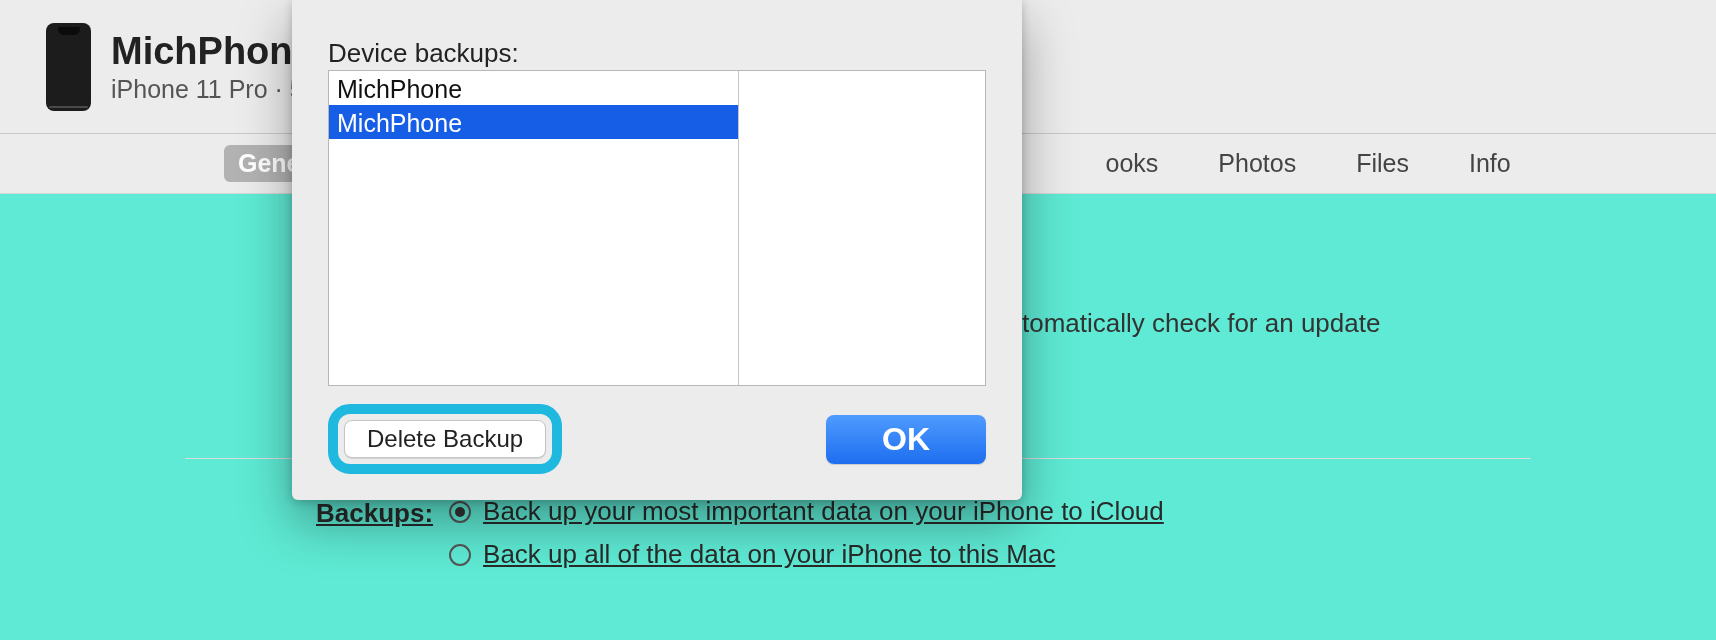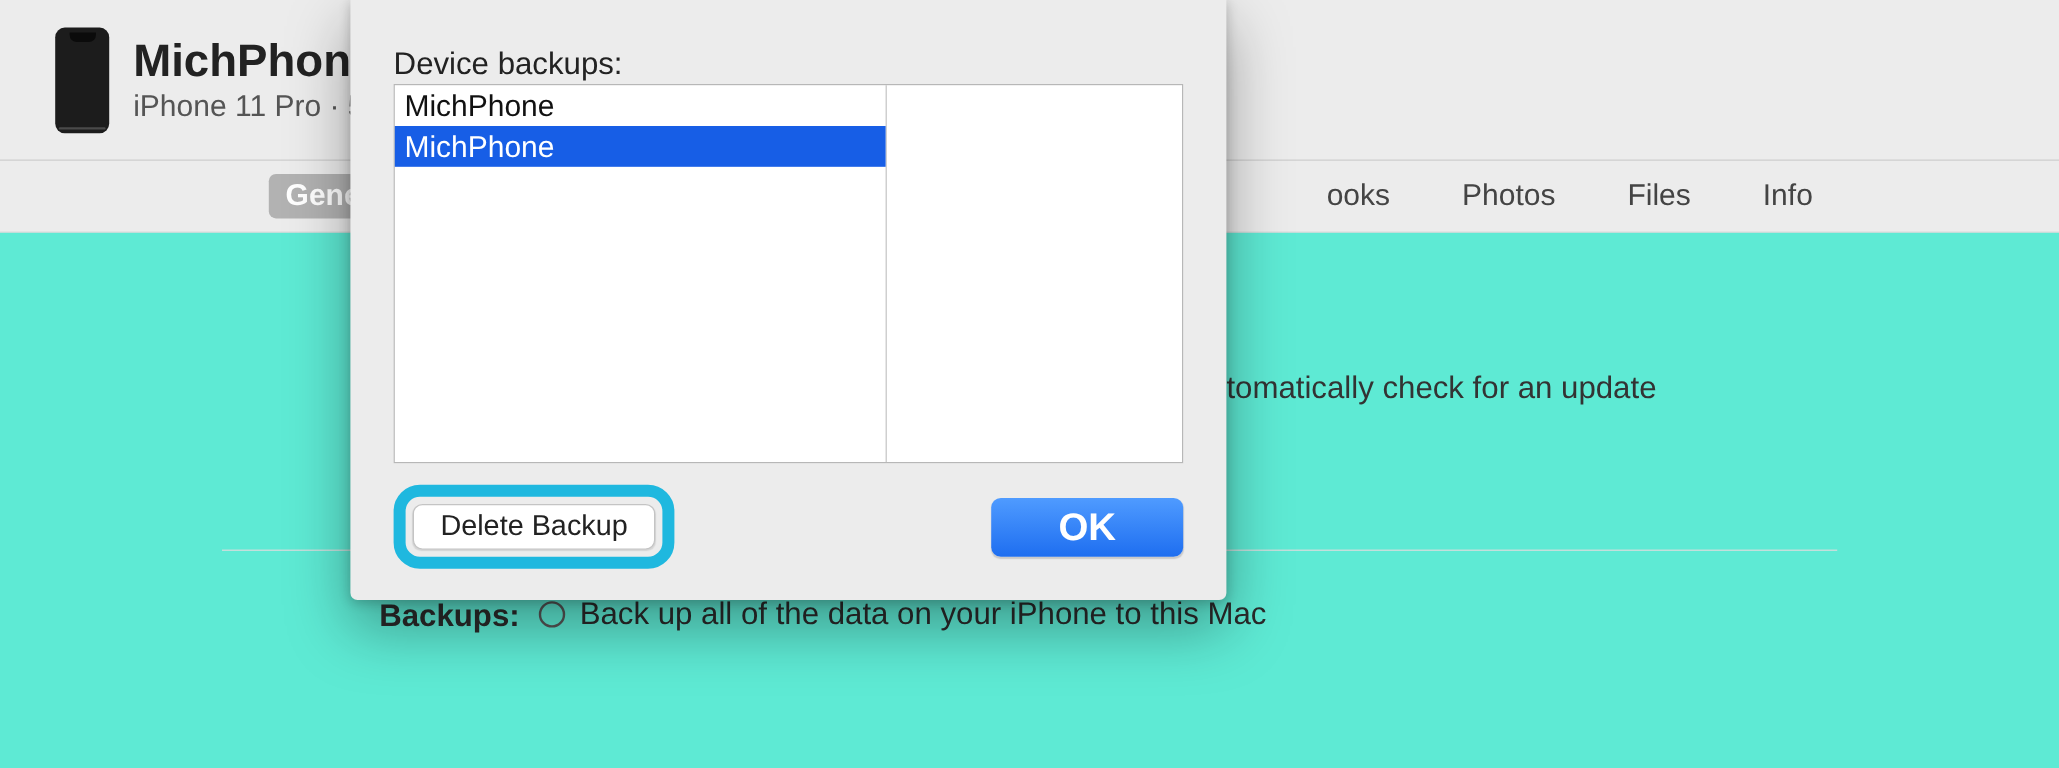--- a/index.html
+++ b/index.html
@@ -75,20 +75,21 @@
   
   
   .backups-section {
     position:absolute;
     top:496px; left:316px;
     display:flex;
     align-items:flex-start;
     gap: 16px;
     font-size:26px;
     color:#2a2a2a;
+    text-decoration:underline;
   }
   .backups-label { font-weight:700; margin-top:2px;}
   .radio-group { display:flex; flex-direction:column; gap:12px;}
   .radio-item { display:flex; align-items:center; gap:12px;}
   .radio {
     width:22px; height:22px; border-radius:50%; border:2px solid #555;
     display:flex; align-items:center; justify-content:center;
     flex-shrink:0;
   }
   .radio.checked::after {
@@ -164,20 +165,24 @@
 
 <div class="content">
   <div class="update-line">tomatically check for an update</div>
   <div class="divider"></div>
 </div>
 
 <div class="backups-section">
   <div class="backups-label">Backups:</div>
   <div class="radio-group">
     <div class="radio-item">
+      <div class="radio checked"></div>
+      <div>Back up your most important data on your iPhone to iCloud</div>
+    </div>
+    <div class="radio-item">
       <div class="radio"></div>
       <div>Back up all of the data on your iPhone to this Mac</div>
     </div>
   </div>
 </div>
 
 <div class="sheet">
   <div class="sheet-title">Device backups:</div>
   <div class="table-wrap">
     <div class="col left">

